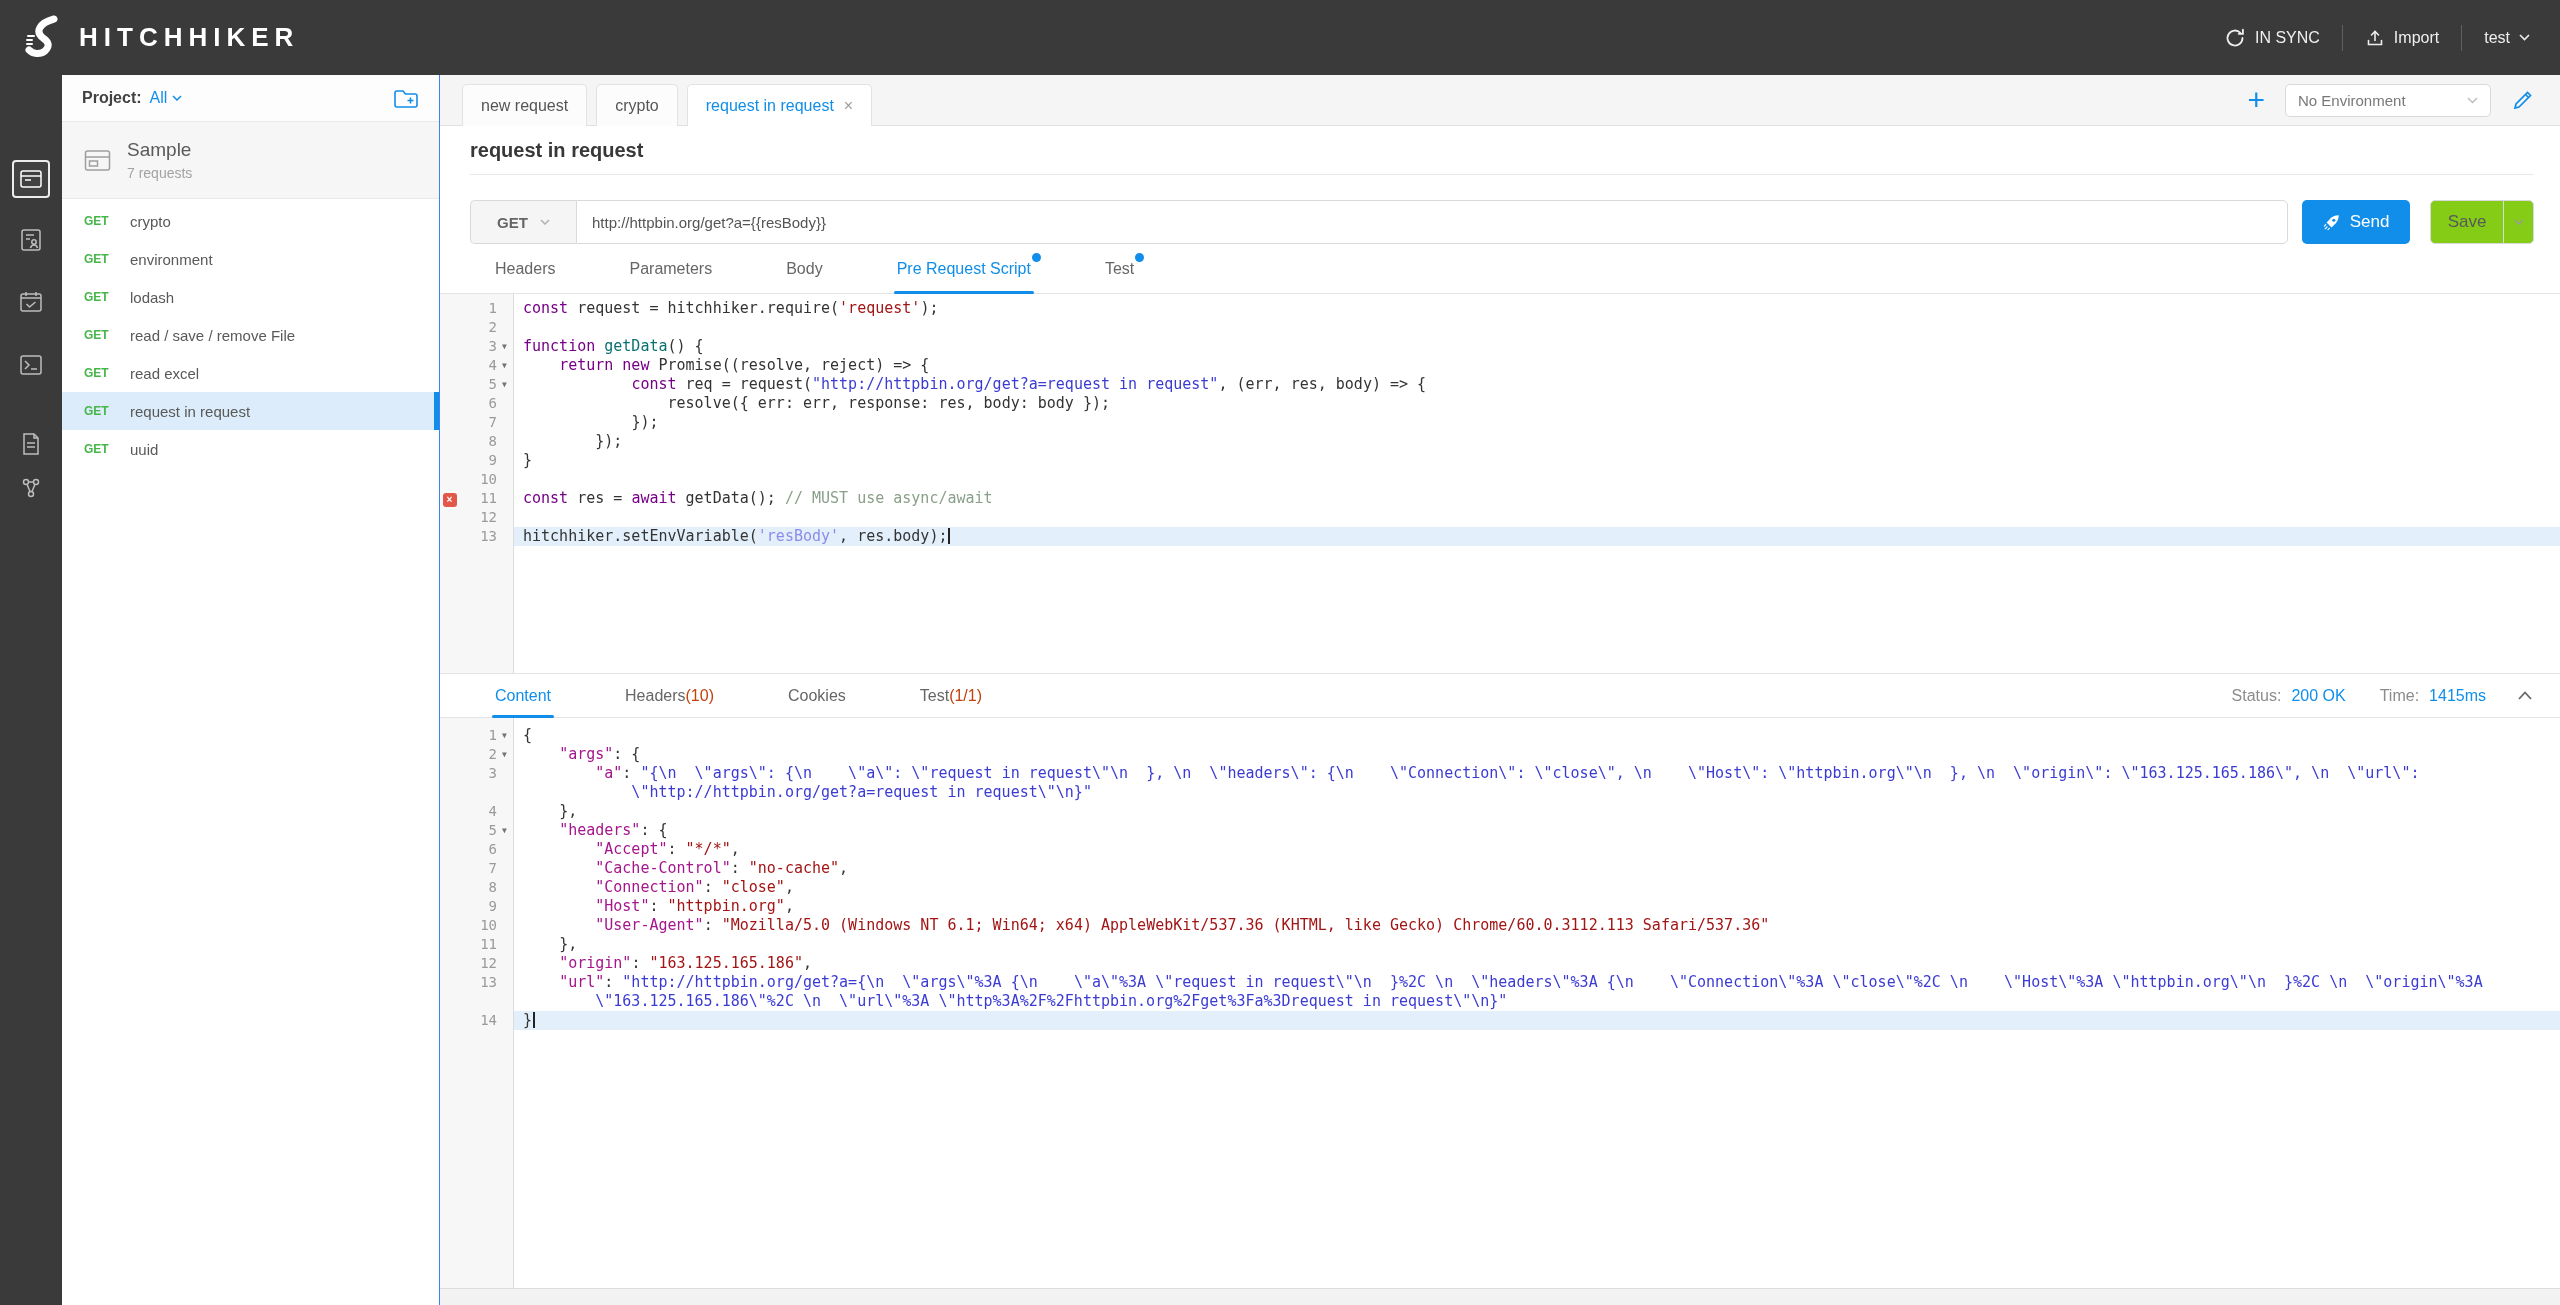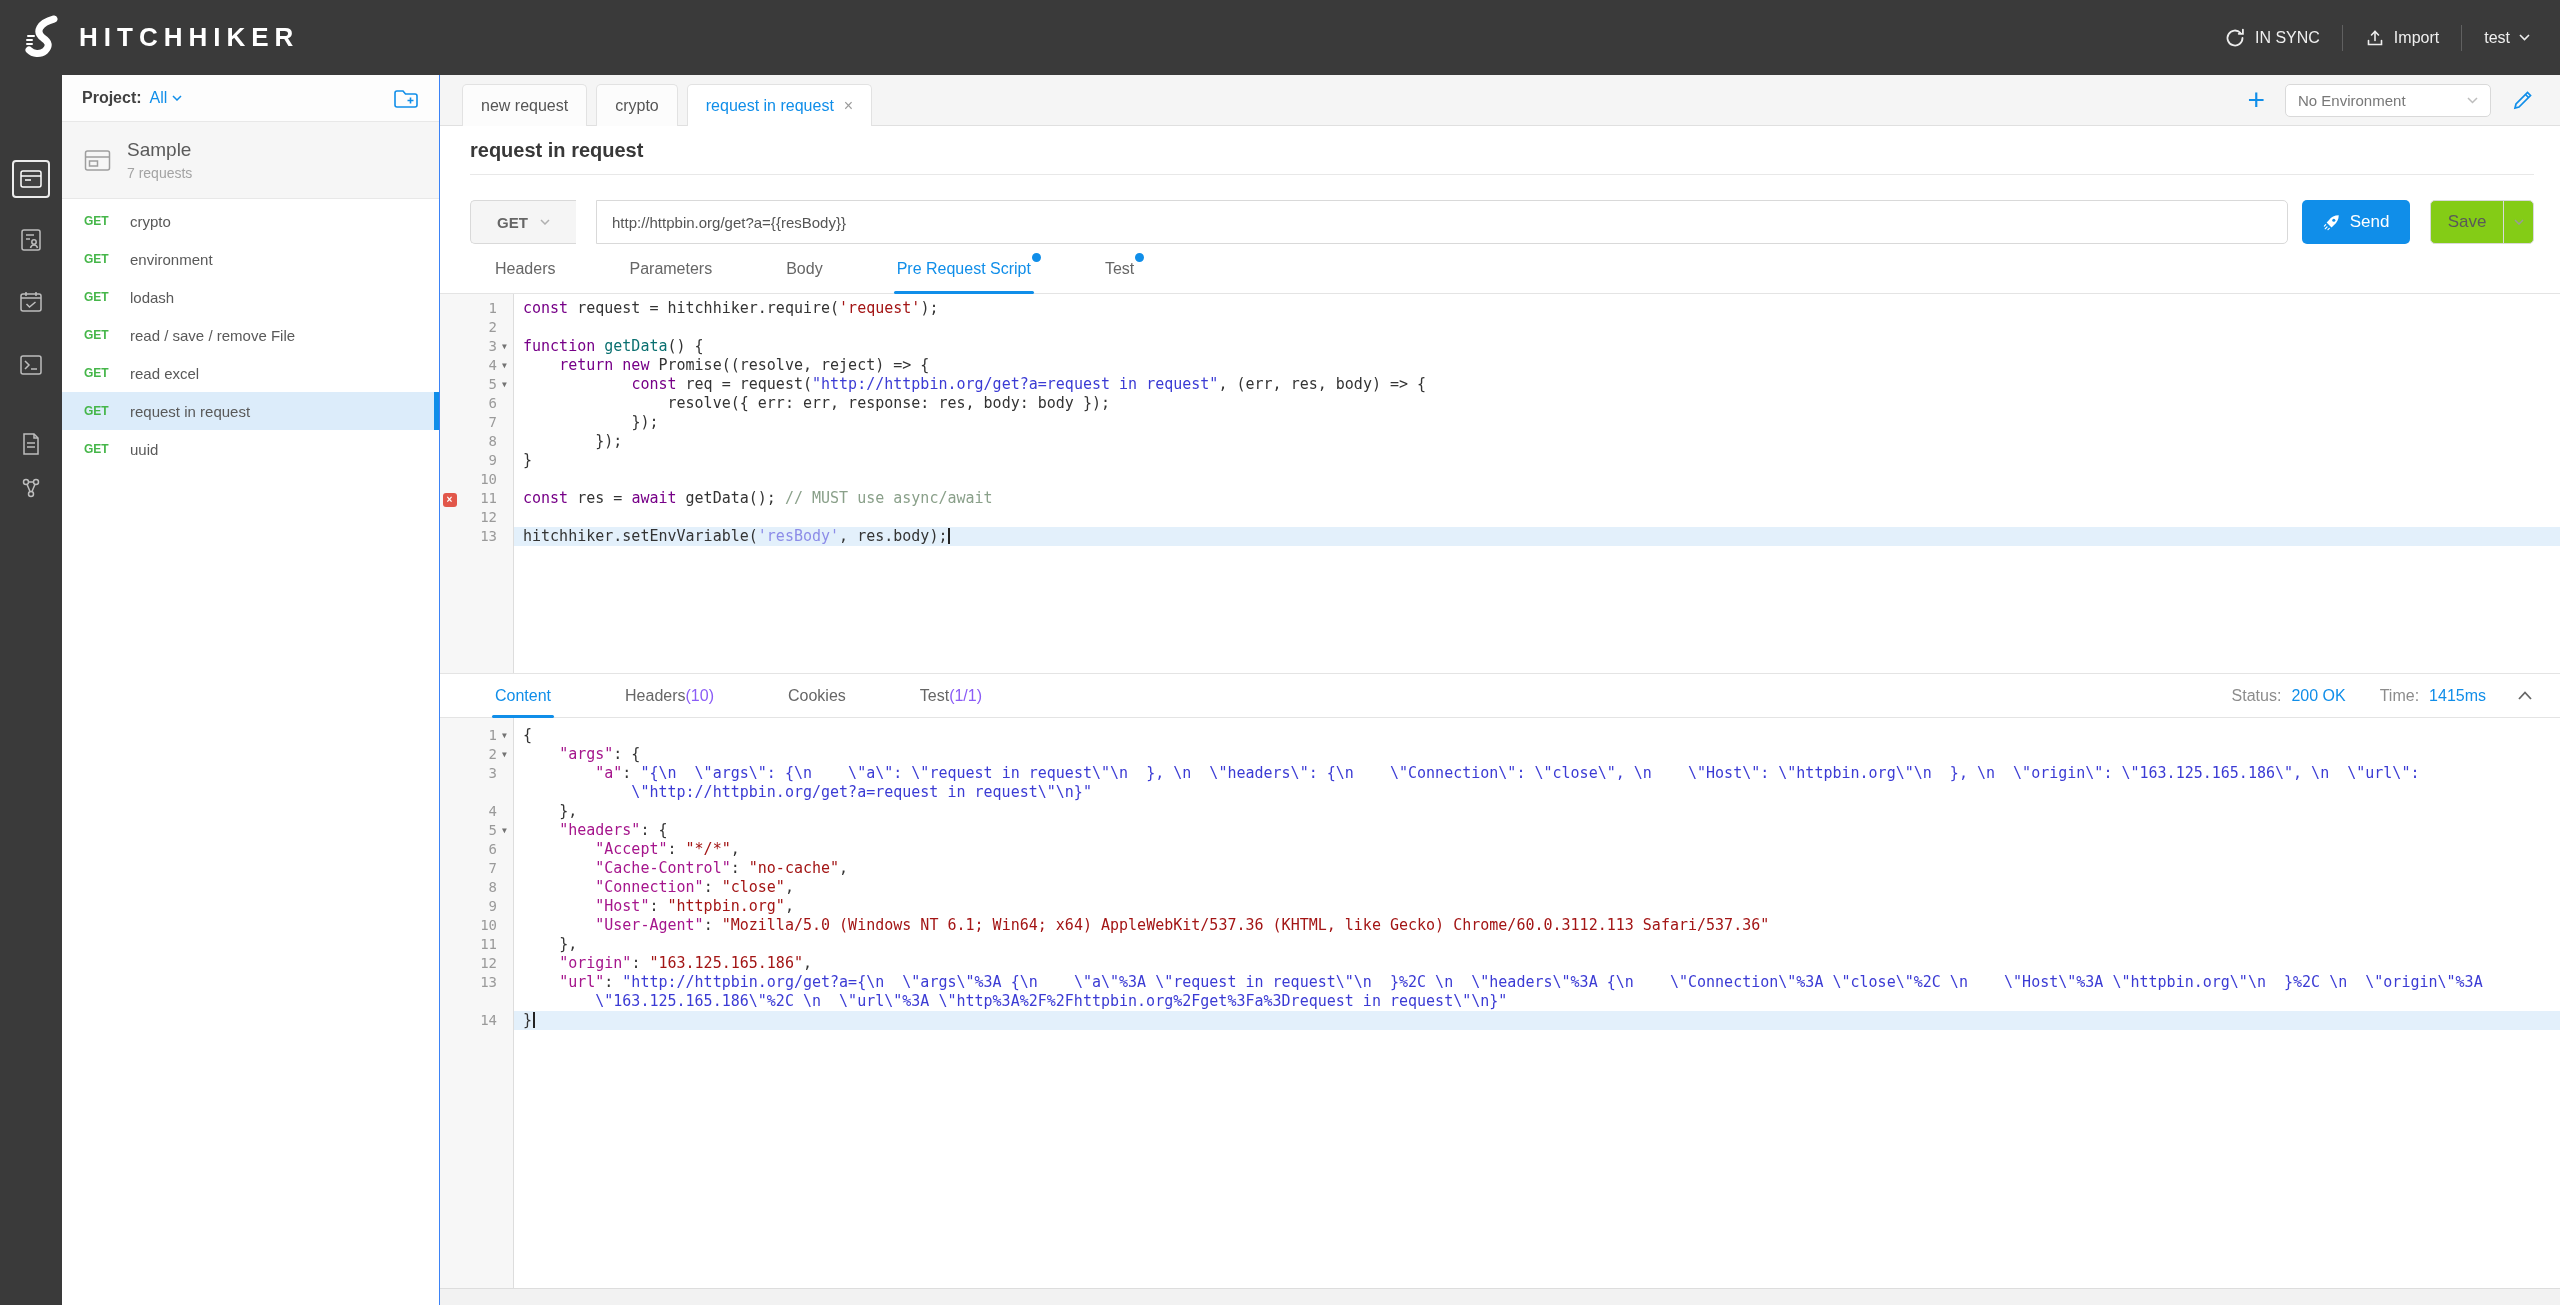--- a/index.html
+++ b/index.html
@@ -43,32 +43,32 @@
   .tab-card.active { background:#fff; color:#108ee9; box-shadow:0 1px 0 #fff; }
   .close-x { color:#9b9b9b; margin-left:10px; font-size:16px; }
   .strip-right { display:flex; align-items:center; gap:20px; align-self:center; }
   .plus-btn { color:#108ee9; font-size:30px; font-weight:300; line-height:30px; cursor:pointer; }
   .env-select { width:206px; height:33px; background:#fff; border:1px solid #d9d9d9; border-radius:5px; display:flex; align-items:center; justify-content:space-between; padding:0 12px; font-size:15px; color:#787878; cursor:pointer; }
   .pencil { line-height:0; cursor:pointer; }
   .page-head { margin:0 26px 0 30px; padding-top:13px; border-bottom:1px solid #e8e8e8; flex:none; }
   .page-title { font-size:20px; font-weight:bold; color:#383838; margin:0 0 12px 0; }
   .urlrow { display:flex; margin:25px 26px 0 30px; height:44px; flex:none; }
   .method-select { width:106px; flex:none; background:#f5f5f5; border:1px solid #d9d9d9; border-right:none; border-radius:5px 0 0 5px; display:flex; align-items:center; justify-content:center; gap:12px; font-size:15px; font-weight:bold; color:#666; cursor:pointer; }
-  .url-input { flex:1; min-width:0; border:1px solid #d9d9d9; border-radius:0 5px 5px 0; font-size:15px; color:#555; padding:0 15px; outline:none; font-family:"Liberation Sans", sans-serif; background:#fff;margin-left:20px; }
+  .url-input { flex:1; min-width:0; border:1px solid #d9d9d9; border-radius:0 5px 5px 0; font-size:15px; color:#555; padding:0 15px; outline:none; font-family:"Liberation Sans", sans-serif; background:#fff; }
   .send-btn { width:108px; flex:none; margin-left:14px; background:#108ee9; border:none; border-radius:5px; color:#fff; font-size:17px; display:flex; align-items:center; justify-content:center; gap:9px; cursor:pointer; font-family:"Liberation Sans", sans-serif; }
   .save-group { margin-left:20px; flex:none; display:flex; border:1px solid #d9d9d9; border-radius:5px; background:#84cc16; overflow:hidden; cursor:pointer; }
   .save-main { width:72px; text-align:center; font-size:17px; color:#595959; line-height:42px; }
   .save-caret { width:30px; border-left:1px solid #d9d9d9; display:flex; align-items:center; justify-content:center; }
   .reqtabs, .resp-tabs { display:flex; gap:74px; align-items:center; font-size:16px; color:#666; }
   .reqtabs { height:50px; flex:none; padding-left:55px; border-bottom:1px solid #e4e4e4; }
   .rtab { position:relative; height:100%; display:flex; align-items:center; cursor:pointer; }
   .rtab.active { color:#108ee9; }
   .rtab.active::after { content:""; position:absolute; bottom:-1px; left:-3px; right:-3px; height:3px; background:#108ee9; border-radius:2px; }
   .rtab .dot { position:absolute; top:9px; right:-10px; width:9px; height:9px; border-radius:50%; background:#108ee9; }
-  .sfx { color:#8b5cf6; }
+  .sfx { color:#c2410c; }
   
   .editor { position:relative; font-family:"DejaVu Sans Mono","Liberation Mono",monospace; font-size:15px; line-height:19px; color:#333; background:#fff; }
   #editor1 { height:379px; padding-top:5px; overflow:hidden; flex:none; }
   #editor2 { height:571px; padding-top:8px; overflow:hidden; flex:none; border-bottom:1px solid #ddd; }
   .gutter-col { position:absolute; top:0; left:0; bottom:0; width:74px; background:#f7f7f7; border-right:1px solid #ddd; }
   .code-row { display:flex; position:relative; min-height:19px; }
   .gut { width:74px; flex:none; display:flex; align-items:flex-start; padding-right:2px; }
   .err-slot { width:17px; flex:none; text-align:center; }
   .err-mark { display:inline-block; width:14px; height:14px; margin-top:2px; margin-left:2px; background:#e2574a; color:#fff; border-radius:3px; font-size:10px; line-height:14px; text-align:center; font-weight:bold; font-family:"Liberation Sans",sans-serif; }
   .lnum { flex:1; text-align:right; color:#9a9a9a; font-size:14px; line-height:19px; }

